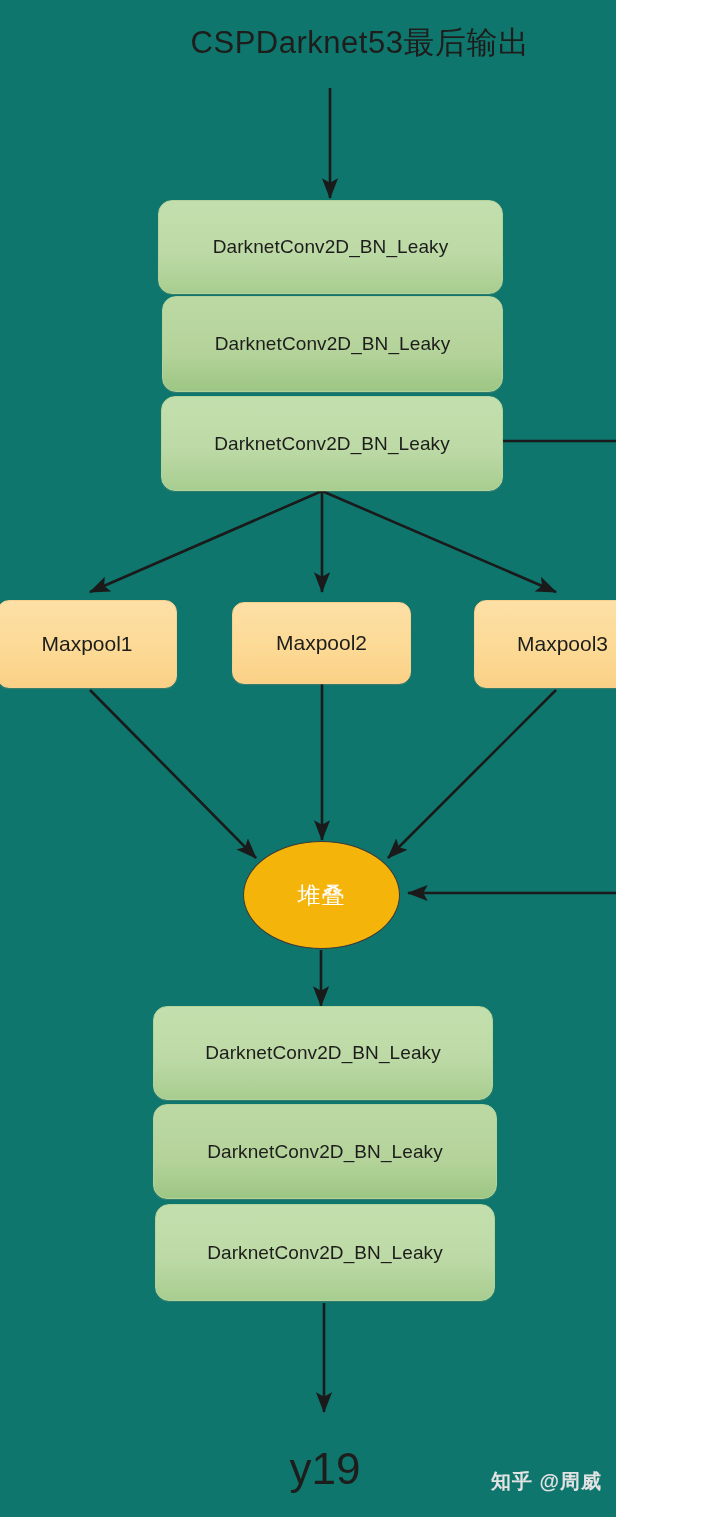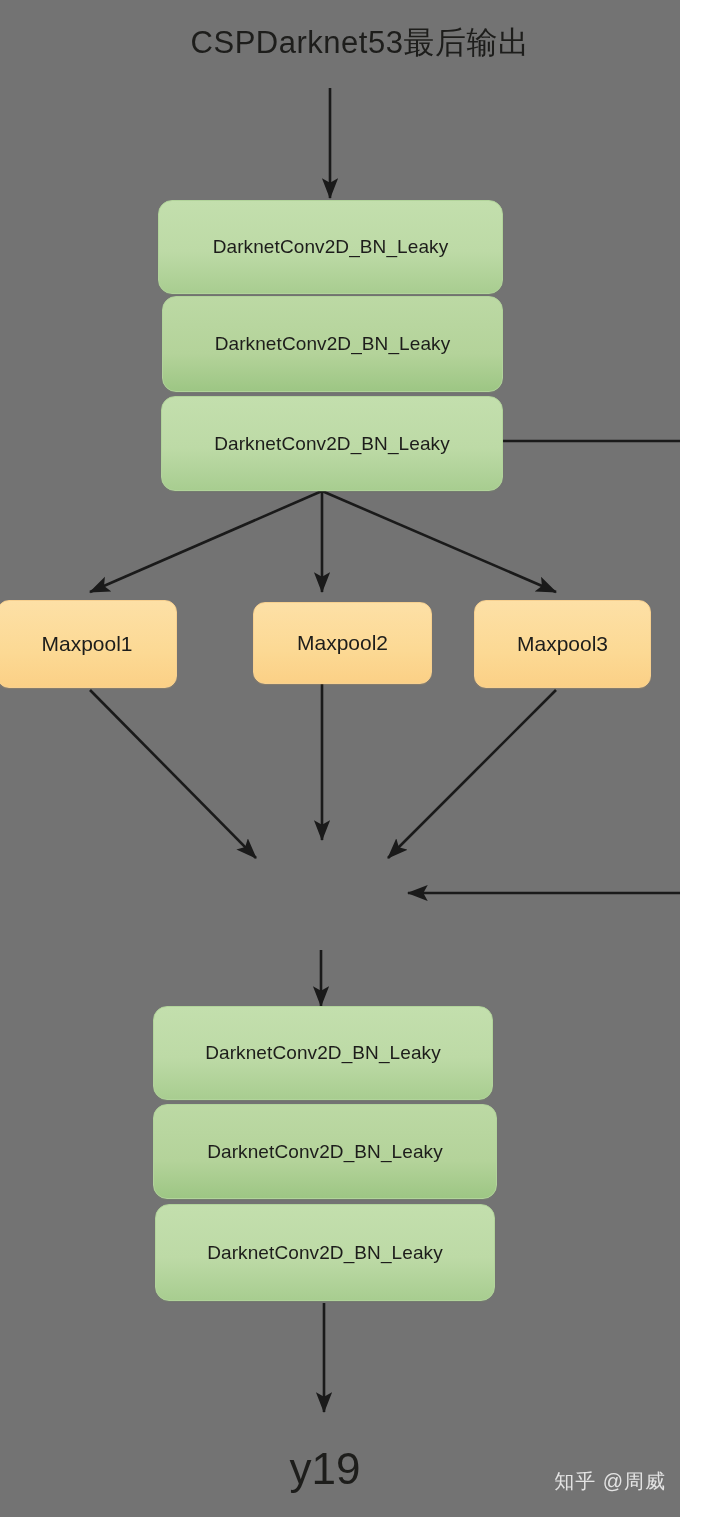--- a/index.html
+++ b/index.html
@@ -5,23 +5,23 @@
   html, body {
     margin: 0;
     padding: 0;
     background: #ffffff;
   }
   body {
     font-family: "Liberation Sans", "DejaVu Sans", sans-serif;
   }
   #canvas {
     position: relative;
-    width: 680px;
+    width: 616px;
     height: 1517px;
-    background: #737373;
+    background: #0f766e;
     overflow: hidden;
   }
   #edges {
     position: absolute;
     left: 0;
     top: 0;
     width: 720px;
     height: 1517px;
     pointer-events: none;
   }
@@ -73,20 +73,21 @@
   }
   #output-label {
     font-size: 44px;
   }
   #watermark {
     position: absolute;
     color: #e3e3e3;
     font-size: 20px;
     white-space: nowrap;
     letter-spacing: 1px;
+    font-weight: bold;
   }
 </style>
 </head>
 <body>
 
 <div id="canvas">
 
   <div class="plain-label" id="title-label" style="left:0; top:22px; width:720px;">CSPDarknet53最后输出</div>
 
   <svg id="edges" viewBox="0 0 720 1517" width="720" height="1517" xmlns="http://www.w3.org/2000/svg">
@@ -142,28 +143,31 @@
   </div>
 
   <div class="node conv-block" style="left:161px; top:396px; width:342px; height:95px;">
     <span>DarknetConv2D_BN_Leaky</span>
   </div>
 
   <div class="node maxpool-block" style="left:-3px; top:600px; width:180px; height:88px;">
     <span>Maxpool1</span>
   </div>
 
-  <div class="node maxpool-block" style="left:232px; top:602px; width:179px; height:82px;margin-left:21px;">
+  <div class="node maxpool-block" style="left:232px; top:602px; width:179px; height:82px;">
     <span>Maxpool2</span>
   </div>
 
   <div class="node maxpool-block" style="left:474px; top:600px; width:177px; height:88px;">
     <span>Maxpool3</span>
   </div>
 
+  <div class="node concat-ellipse" style="left:243px; top:841px; width:157px; height:108px;">
+    <span>堆叠</span>
+  </div>
 
   <div class="node conv-block" style="left:153px; top:1006px; width:340px; height:94px;">
     <span>DarknetConv2D_BN_Leaky</span>
   </div>
 
   <div class="node conv-block dark-edge" style="left:153px; top:1104px; width:344px; height:95px;">
     <span>DarknetConv2D_BN_Leaky</span>
   </div>
 
   <div class="node conv-block" style="left:155px; top:1204px; width:340px; height:97px;">

